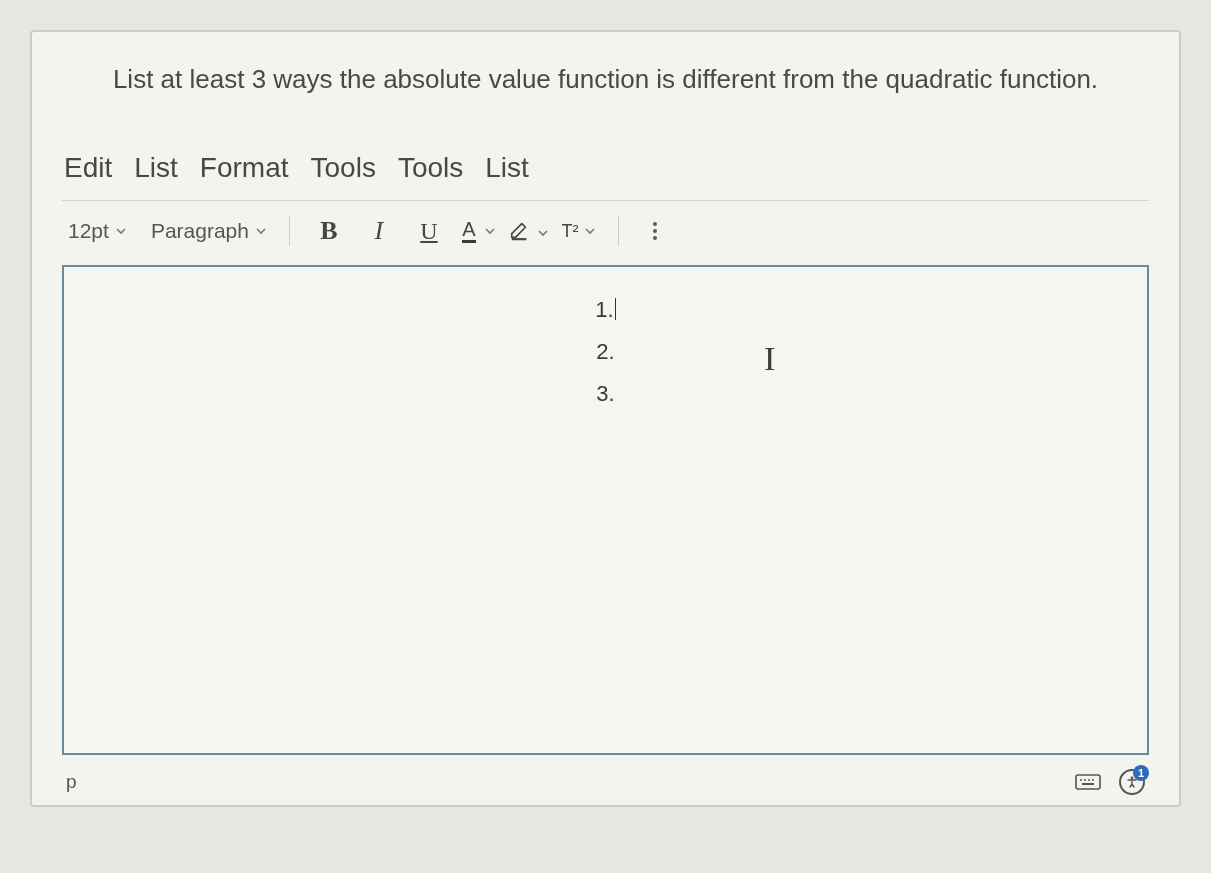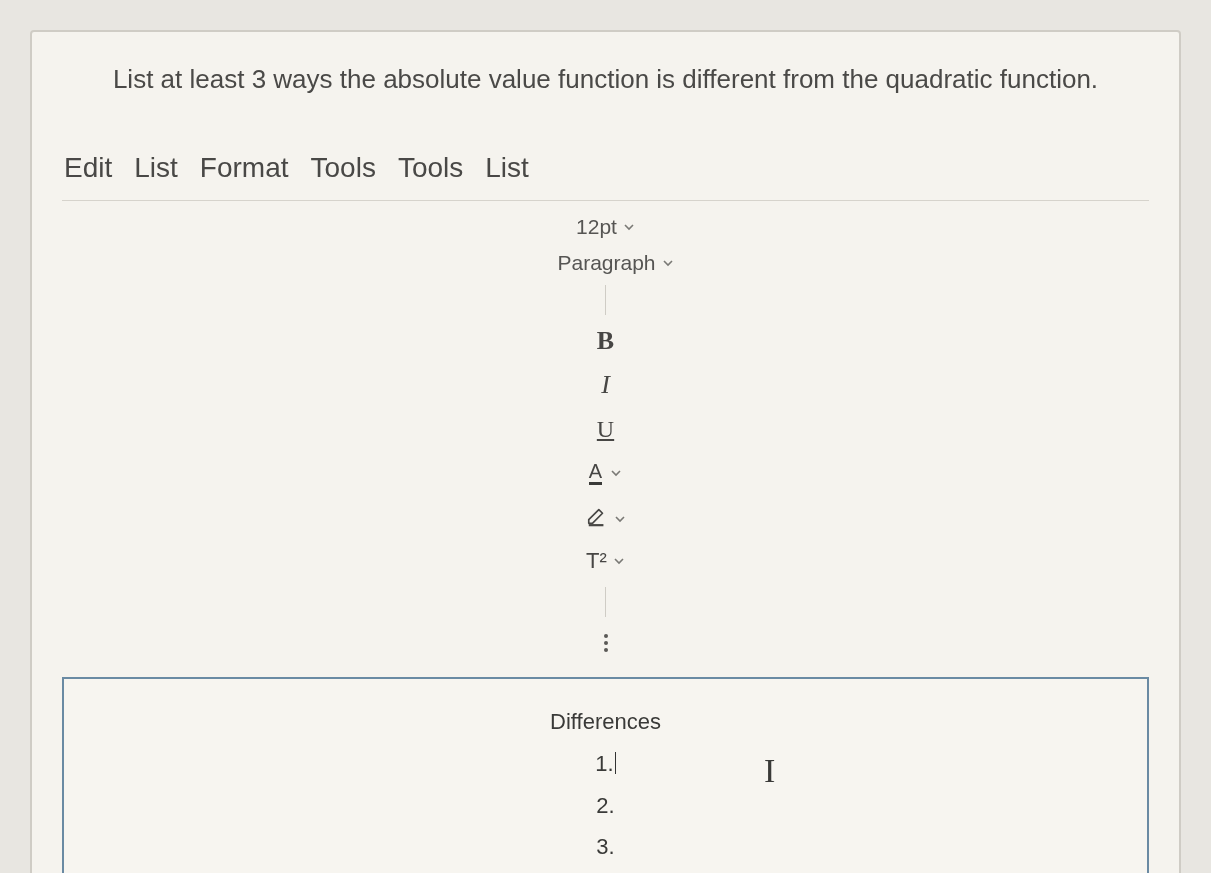--- a/index.html
+++ b/index.html
@@ -34,21 +34,20 @@
   }
   .menubar span { cursor: pointer; }
   .toolbar {
     display: flex;
     align-items: center;
     gap: 8px;
     padding: 12px 2px 16px 2px;
     border-top: 1px solid #d6d3cc;
     font-size: 21px;
     color: #555;
-    flex-direction: column;
   }
   .dd {
     display: inline-flex;
     align-items: center;
     gap: 6px;
     color: #565553;
     cursor: pointer;
     padding: 2px 4px;
   }
   .chev {
@@ -79,21 +78,21 @@
   .textcolor-letter {
     font-family: Arial, sans-serif;
     font-size: 20px;
     border-bottom: 3px solid #3a3a38;
     line-height: 1;
     padding-bottom: 1px;
   }
   .highlight-icon svg { transform: translateY(2px); }
   .super {
     font-family: Arial, sans-serif;
-    font-size: 22px;
+    font-size: 18px;
     position: relative;
   }
   .kebab {
     width: 36px; height: 36px;
     display:flex; flex-direction: column;
     align-items:center; justify-content:center;
     gap: 3px;
     cursor:pointer;
   }
   .kebab div {
@@ -180,21 +179,21 @@
   <div class="toolbar">
     <span class="dd">
       <span>12pt</span>
       <span class="chev">
         <svg width="12" height="12" viewBox="0 0 12 12">
             <path d="M2 4 L6 8 L10 4" fill="none" stroke="#7a7975" stroke-width="1.6"></path>
           </svg>
       </span>
     </span>
 
-    <span class="dd" style="margin-left:20px">
+    <span class="dd" style="margin-left:8px">
       <span>Paragraph</span>
       <span class="chev">
         <svg width="12" height="12" viewBox="0 0 12 12">
             <path d="M2 4 L6 8 L10 4" fill="none" stroke="#7a7975" stroke-width="1.6"></path>
           </svg>
       </span>
     </span>
 
     <div class="vsep"></div>
 
@@ -237,21 +236,20 @@
     <div class="vsep"></div>
 
     <span class="kebab">
       <div></div>
         <div></div>
         <div></div>
     </span>
   </div>
 
   <div class="editor">
-    <div>Differences</div>
     <div>
       <span>1.</span><span class="cursor"></span>
     </div>
     <div>2.</div>
     <div>3.</div>
     <div class="ibeam">I</div>
   </div>
 
   <div class="statusbar">
     <span>p</span>

